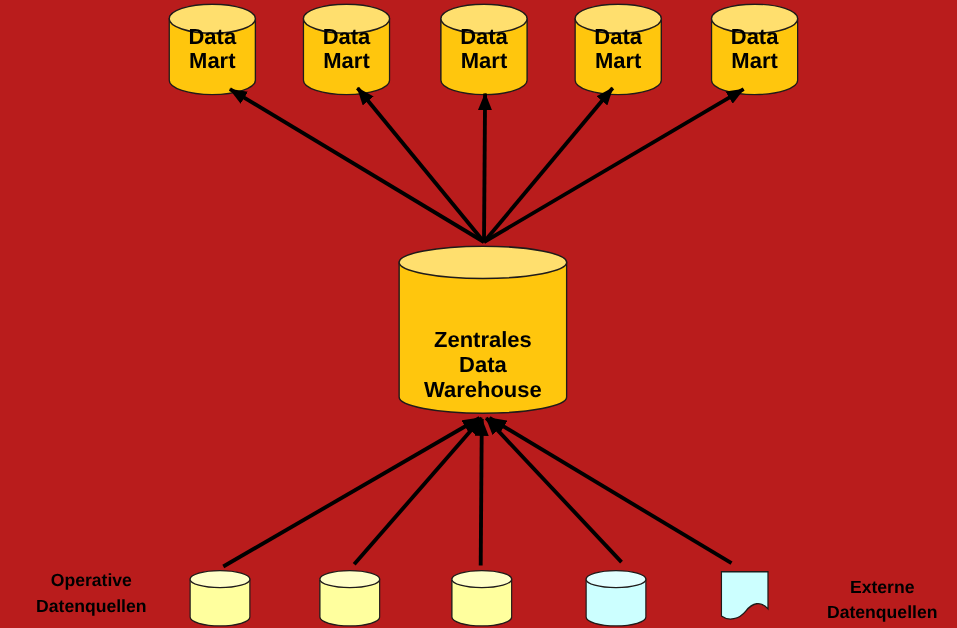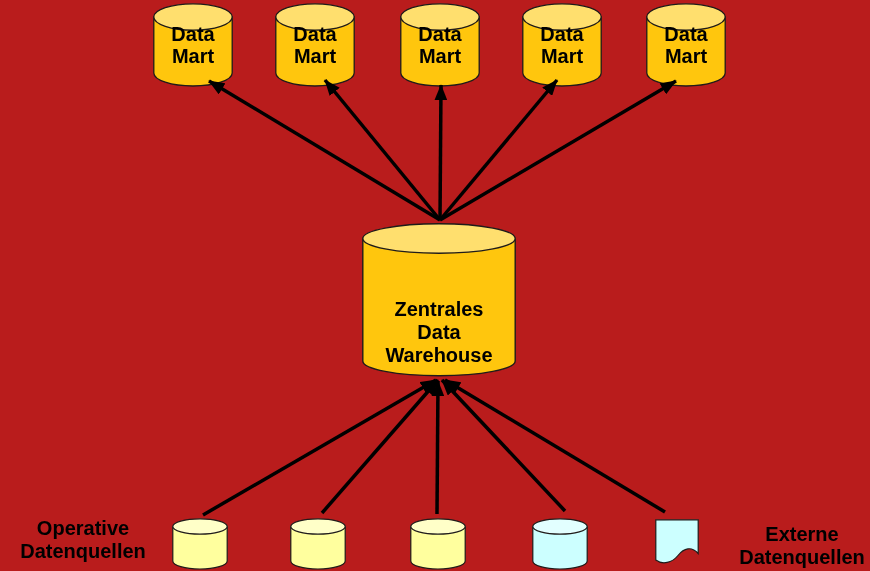--- a/index.html
+++ b/index.html
@@ -32,21 +32,21 @@
     font-size: 20px; line-height: 22px;
   }
   .wh-label {
     width: 154px; height: 150px;
     font-size: 20px; line-height: 23px;
   }
   .side-label {
     position: absolute;
     font-weight: bold;
     color: #000000;
-    font-size: 20px;
+    font-size: 16px;
     line-height: 23px;
     text-align: center;
     white-space: pre-line;
   }
   svg { display: block; }
   .arrow-layer {
     position: absolute;
     left: 0; top: 0;
     z-index: 5;
     pointer-events: none;

